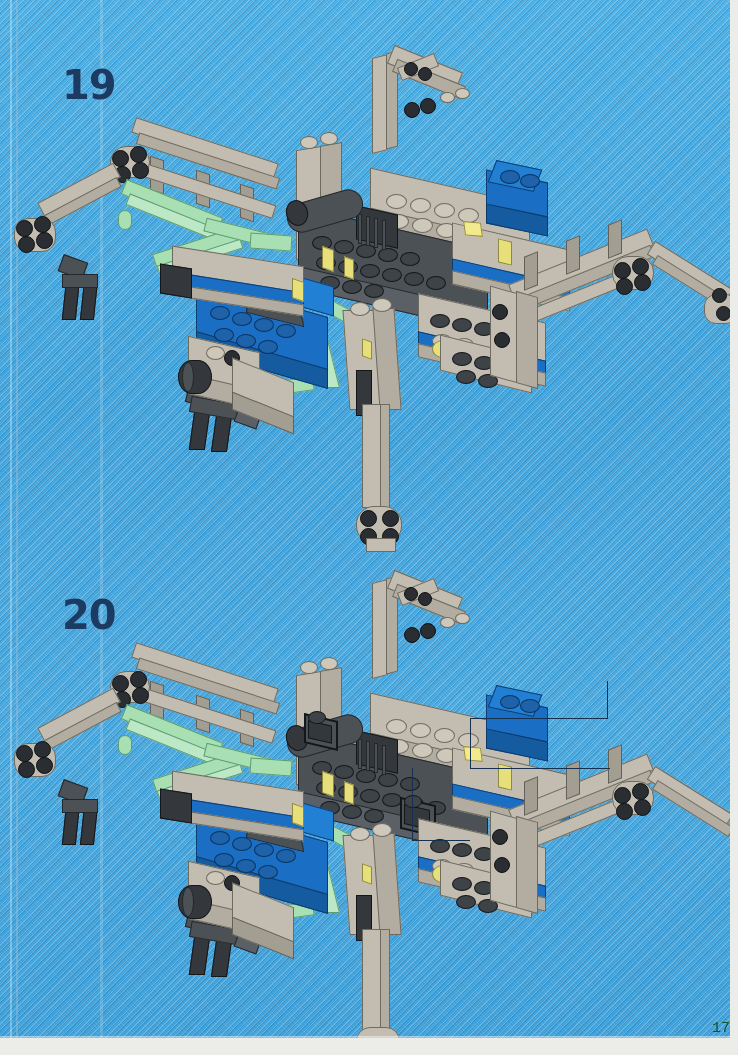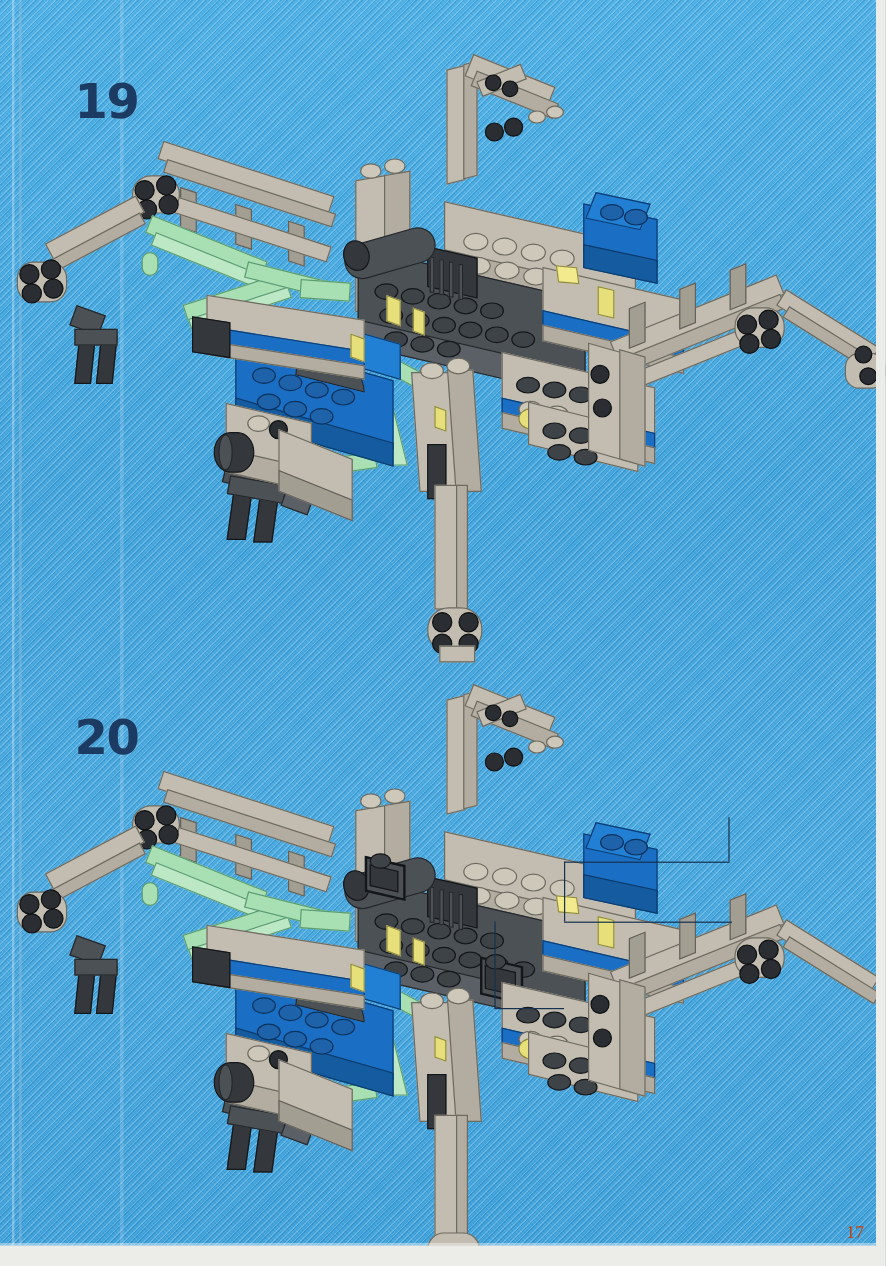--- a/index.html
+++ b/index.html
@@ -53,22 +53,22 @@
 
   
   .stepnum{
     position:absolute;font-size:40px;font-weight:bold;color:#1b3b63;
     font-family:"DejaVu Sans",sans-serif;letter-spacing:-1px;
     text-shadow:0 0 2px rgba(120,180,215,.5);
   }
   #step19num{left:62px;top:62px;}
   #step20num{left:62px;top:592px;}
 
-  #pagenum{position:absolute;right:18px;bottom:18px;font-size:15px;color:#c2410c;
-    font-family:Liberation Serif, serif;}
+  #pagenum{position:absolute;right:8px;bottom:18px;font-size:15px;color:#14532d;
+    font-family:Liberation Mono, monospace;}
 
   
   #callout{
     position:absolute;left:562px;top:592px;width:93px;height:89px;
     background:#f7f2da;border:2px solid #16304f;box-sizing:border-box;
   }
   #callout .qty{position:absolute;right:6px;bottom:2px;font-size:19px;color:#111;
     font-family:"DejaVu Sans",sans-serif;}
   .leader{position:absolute;background:#16304f;}
 

